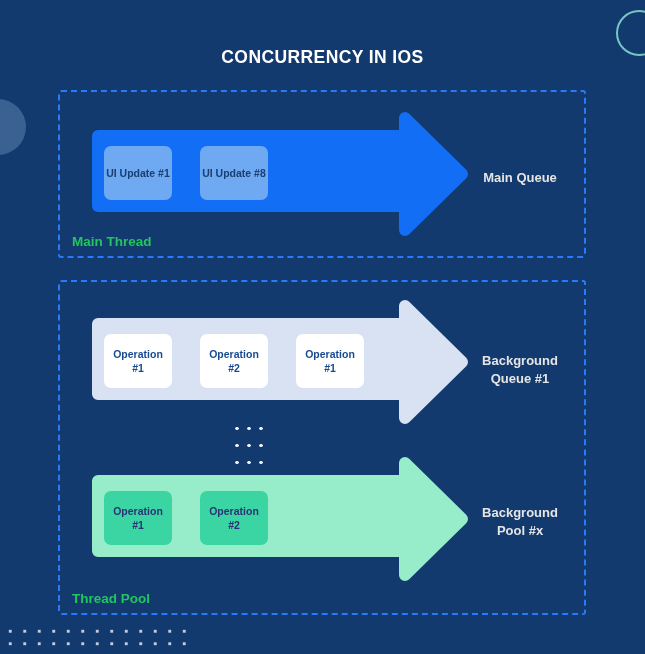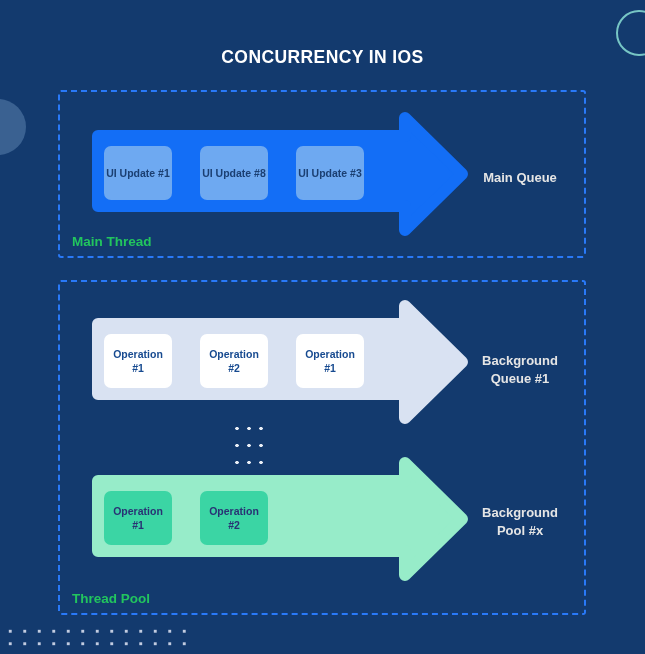--- a/index.html
+++ b/index.html
@@ -66,21 +66,20 @@
   <div class="title">CONCURRENCY IN IOS</div>
   <div class="circle-outline"></div>
   <div class="circle-fill"></div>
 
   <div class="dashed-box box-main">
     <svg class="arrow arrow-main" style="left:28px; top:16px" width="384" height="132" viewBox="0 0 384 132">
       <polygon points="10,28 317,28 317,10 374,66 317,122 317,98 10,98" stroke-width="12" stroke-linejoin="round"></polygon>
     </svg>
     <div class="task task-blue" style="left:44px;  top:54px">UI Update #1</div>
     <div class="task task-blue" style="left:140px; top:54px">UI Update #8</div>
-    <div class="task task-blue" style="left:236px; top:54px">UI Update #3</div>
     <div class="queue-label" style="left:412px; top:77px">Main Queue</div>
     <div class="thread-label" style="left:12px; top:142px">Main Thread</div>
   </div>
 
   <div class="dashed-box box-pool">
     <svg class="arrow arrow-bg1" style="left:28px; top:14px" width="384" height="132" viewBox="0 0 384 132">
       <polygon points="10,28 317,28 317,10 374,66 317,122 317,98 10,98" stroke-width="12" stroke-linejoin="round"></polygon>
     </svg>
     <div class="task task-white" style="left:44px;  top:52px">Operation #1</div>
     <div class="task task-white" style="left:140px; top:52px">Operation #2</div>

